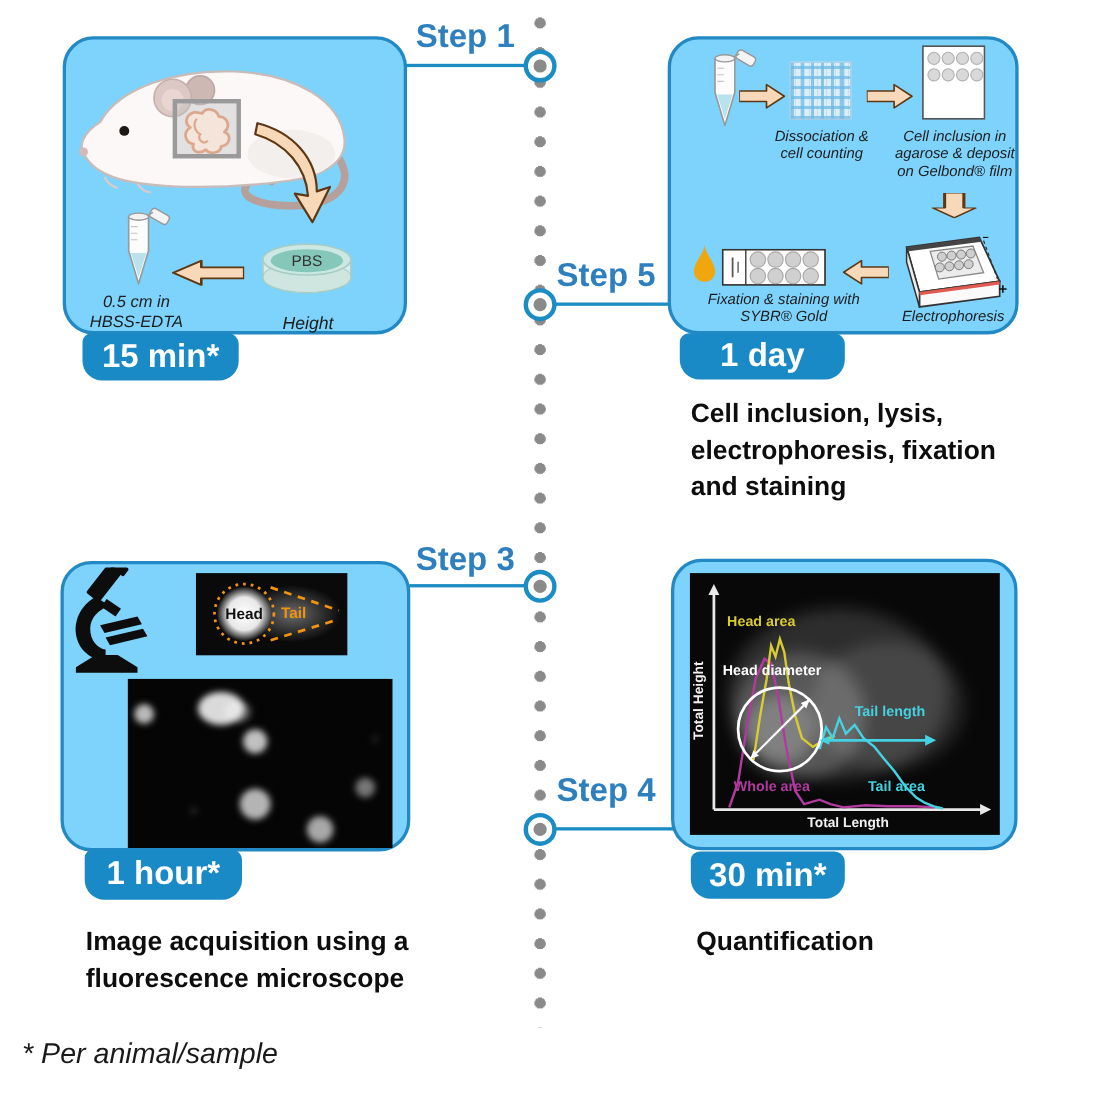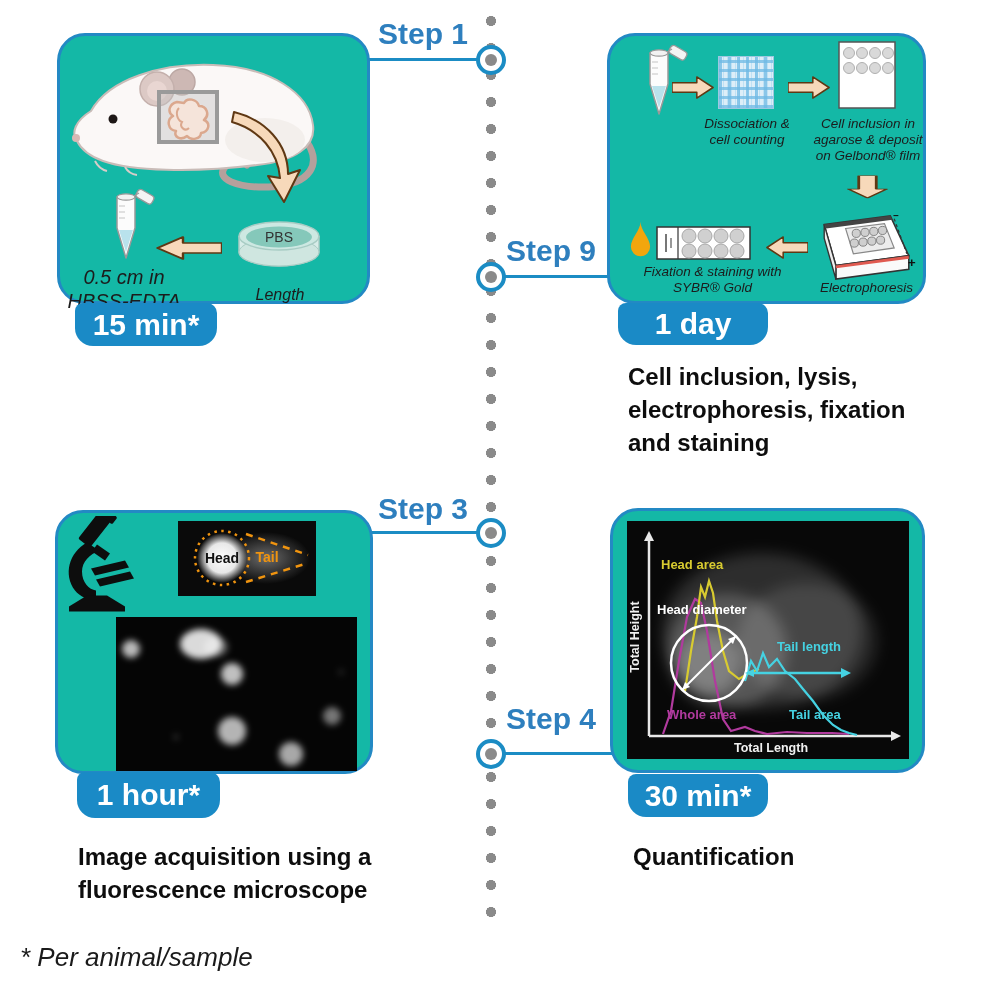--- a/index.html
+++ b/index.html
@@ -10,21 +10,21 @@
     background-image:radial-gradient(circle 5.2px at 6px 7px,#8a8a8a 95%,transparent);
     background-size:12px 27px;background-repeat:repeat-y;}
   .marker{position:absolute;width:30px;height:30px;box-sizing:border-box;
     border:4px solid #1b8cc4;border-radius:50%;background:#fff;}
   .marker .dot{position:absolute;left:50%;top:50%;width:12px;height:12px;margin:-6px 0 0 -6px;
     border-radius:50%;background:#8a8a8a;}
   .hline{position:absolute;height:3px;background:#1b8cc4;}
   .steplabel{position:absolute;font-weight:bold;font-size:30px;color:#2e7fbe;white-space:nowrap;}
   .alignr{text-align:right;}
   
-  .panel{position:absolute;box-sizing:border-box;border:3px solid #2389c4;border-radius:28px;background:#14b8a6;}
+  .panel{position:absolute;box-sizing:border-box;border:3px solid #2389c4;border-radius:28px;background:#7dd3fc;}
   .badge{position:absolute;background:#1a8ac6;color:#fff;font-weight:bold;font-size:30px;
     text-align:center;border-radius:8px 10px 18px 18px;display:flex;align-items:center;justify-content:center;}
   .caption{position:absolute;font-weight:bold;font-size:24px;color:#0d0d0d;white-space:pre-line;line-height:33px;}
   .footnote{position:absolute;font-style:italic;font-size:26px;color:#1a1a1a;}
   
   .ilabel{position:absolute;font-style:italic;font-size:13.5px;line-height:1.18;color:#1c1c1c;
     text-align:center;white-space:pre-line;}
   
   .gutbox{position:absolute;box-sizing:border-box;border:4px solid #9a9a9a;background:rgba(195,195,195,.45);}
   
@@ -73,21 +73,21 @@
       <div class="dot"></div>
     </div>
   <div class="marker" style="left:476px;top:518px;">
       <div class="dot"></div>
     </div>
   <div class="marker" style="left:476px;top:739px;">
       <div class="dot"></div>
     </div>
 
   <div class="steplabel alignr" style="left:340px;top:17px;width:128px;">Step 1</div>
-  <div class="steplabel" style="left:506px;top:234px;">Step 9</div>
+  <div class="steplabel" style="left:506px;top:234px;">Step 5</div>
   <div class="steplabel alignr" style="left:340px;top:492px;width:128px;">Step 3</div>
   <div class="steplabel" style="left:506px;top:702px;">Step 4</div>
 
   <div class="panel" style="left:57px;top:33px;width:313px;height:271px;">
 
     <svg class="abs" style="left:5px;top:9px;" width="262" height="150" viewBox="0 0 262 150">
       <path d="M238,92 C260,118 246,140 204,142 C172,143 150,134 160,122 C166,115 176,114 182,120" fill="none" stroke="#b5a09c" stroke-width="7" stroke-linecap="round"></path>
       <path d="M12,96 C6,88 10,76 26,66 C44,34 96,18 148,20 C206,22 244,48 248,80 C251,102 230,116 192,120 C128,128 66,126 38,116 C24,111 16,104 12,96 Z" fill="#fbf8f7" stroke="#c9bcb8" stroke-width="2"></path>
       <ellipse cx="200" cy="95" rx="40" ry="22" fill="#f3efec"></ellipse>
       <circle cx="117" cy="37" r="13" fill="#cdb8b4" stroke="#bca8a4" stroke-width="1.5"></circle>
@@ -109,30 +109,30 @@
       <path d="M4,2 C36,10 58,34 58,64 L70,60 L54,92 L38,66 L50,68 C48,42 30,20 2,12 Z" fill="#f7d9ba" stroke="#5f3813" stroke-width="2" stroke-linejoin="round"></path>
     </svg>
 
     <svg class="abs" style="left:175px;top:172px;" width="88" height="64" viewBox="0 0 88 64">
       <path d="M4,28 L4,44 A40,14 0 0 0 84,44 L84,28" fill="#d8ece8" stroke="#a8ccc4" stroke-width="1.5"></path>
       <ellipse cx="44" cy="44" rx="40" ry="14" fill="#cfe6e0" stroke="#a8ccc4" stroke-width="1"></ellipse>
       <ellipse cx="44" cy="28" rx="40" ry="14" fill="#cde8e2" stroke="#a8ccc4" stroke-width="1.5"></ellipse>
       <ellipse cx="44" cy="29" rx="33" ry="10.5" fill="#85c8ba"></ellipse>
       <text x="44" y="34" text-anchor="middle" font-size="14" fill="#333" font-family="Liberation Sans, sans-serif">PBS</text>
     </svg>
-    <div class="ilabel" style="left:170px;top:250px;width:100px;font-size:16px;">Length</div>
+    <div class="ilabel" style="left:170px;top:250px;width:100px;font-size:16px;">Height</div>
 
     <svg class="abs" style="left:45px;top:152px;" width="56" height="82" viewBox="0 0 56 82">
       <use href="#tubeIcon"></use>
     </svg>
 
     <svg class="abs" style="left:96px;top:200px;width:66px;height:24px;transform:scaleX(-1);" viewBox="0 0 44 24" preserveAspectRatio="none">
       <use href="#blockArrow"></use>
     </svg>
-    <div class="ilabel" style="left:3px;top:230px;width:122px;font-size:20px;">0.5 cm in
+    <div class="ilabel" style="left:3px;top:230px;width:122px;font-size:15px;">0.5 cm in
 HBSS-EDTA</div>
   </div>
   <div class="badge" style="left:75px;top:303px;width:142px;height:43px;">15 min*</div>
 
   <div class="panel" style="left:607px;top:33px;width:319px;height:271px;">
     <svg class="abs" style="left:28px;top:8px;" width="56" height="82" viewBox="0 0 56 82">
       <use href="#tubeIcon"></use>
     </svg>
     <svg class="abs" style="left:62px;top:40px;width:42px;height:23px;" viewBox="0 0 44 24" preserveAspectRatio="none">
       <use href="#blockArrow"></use>

